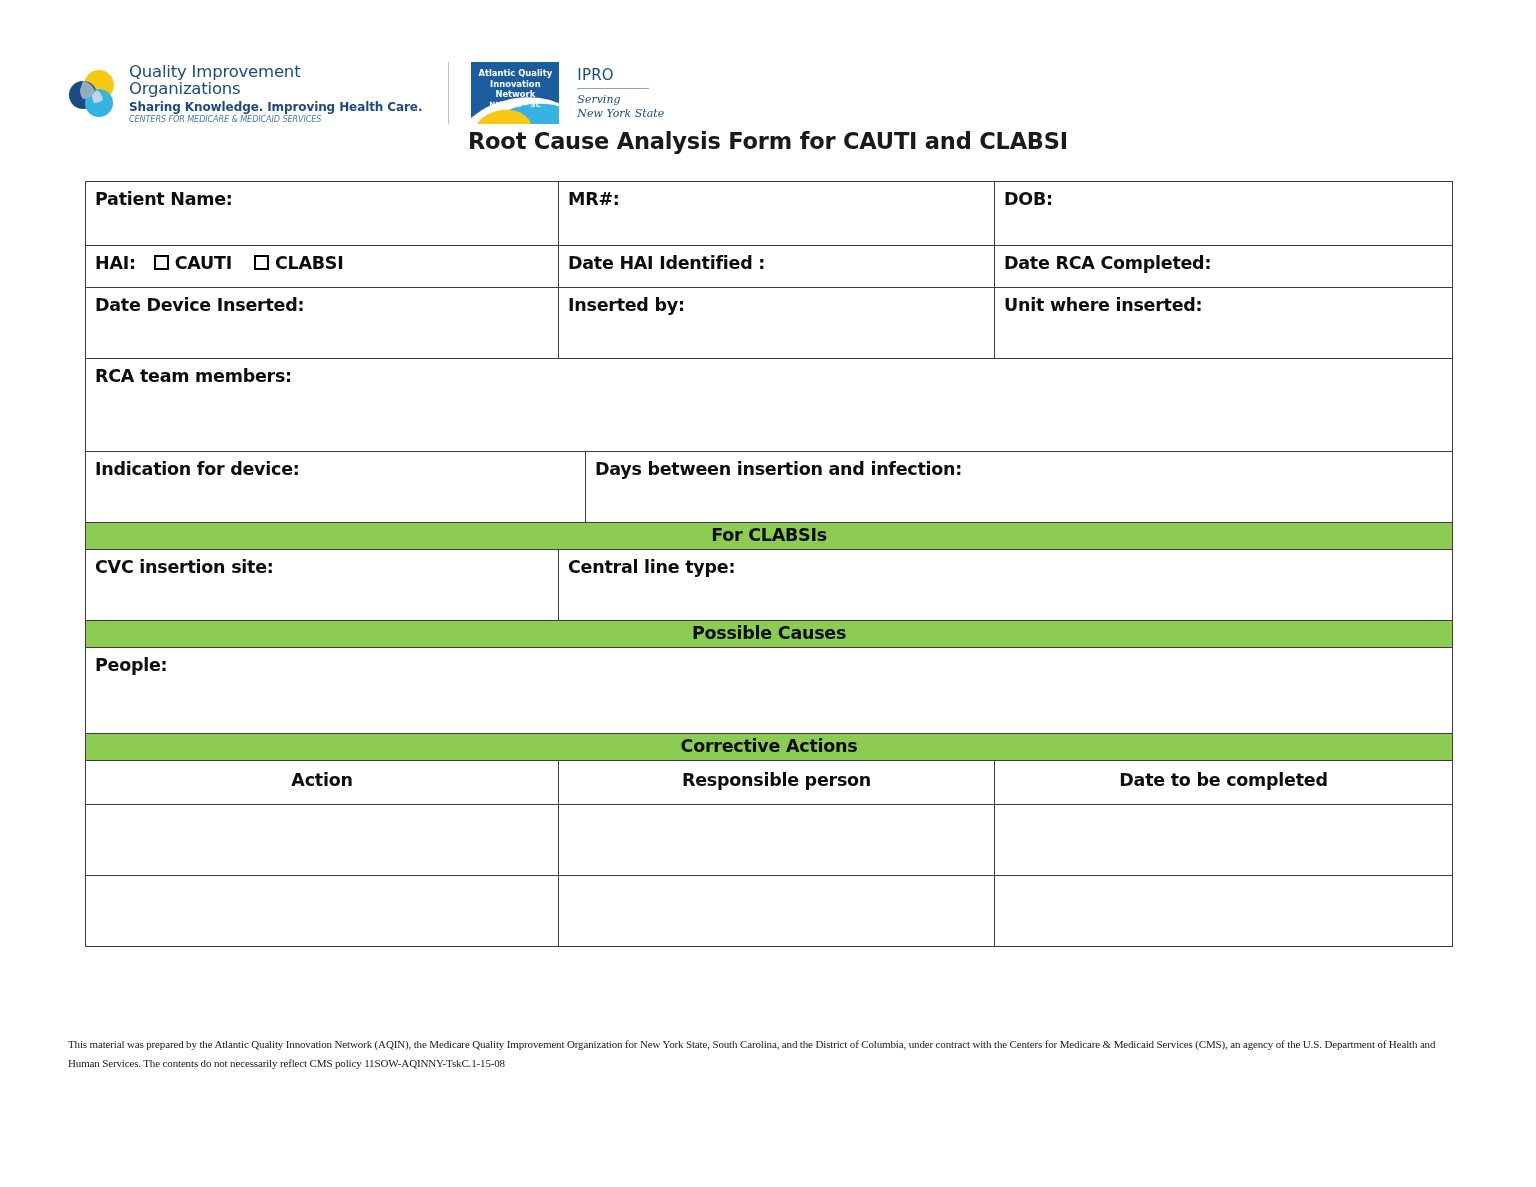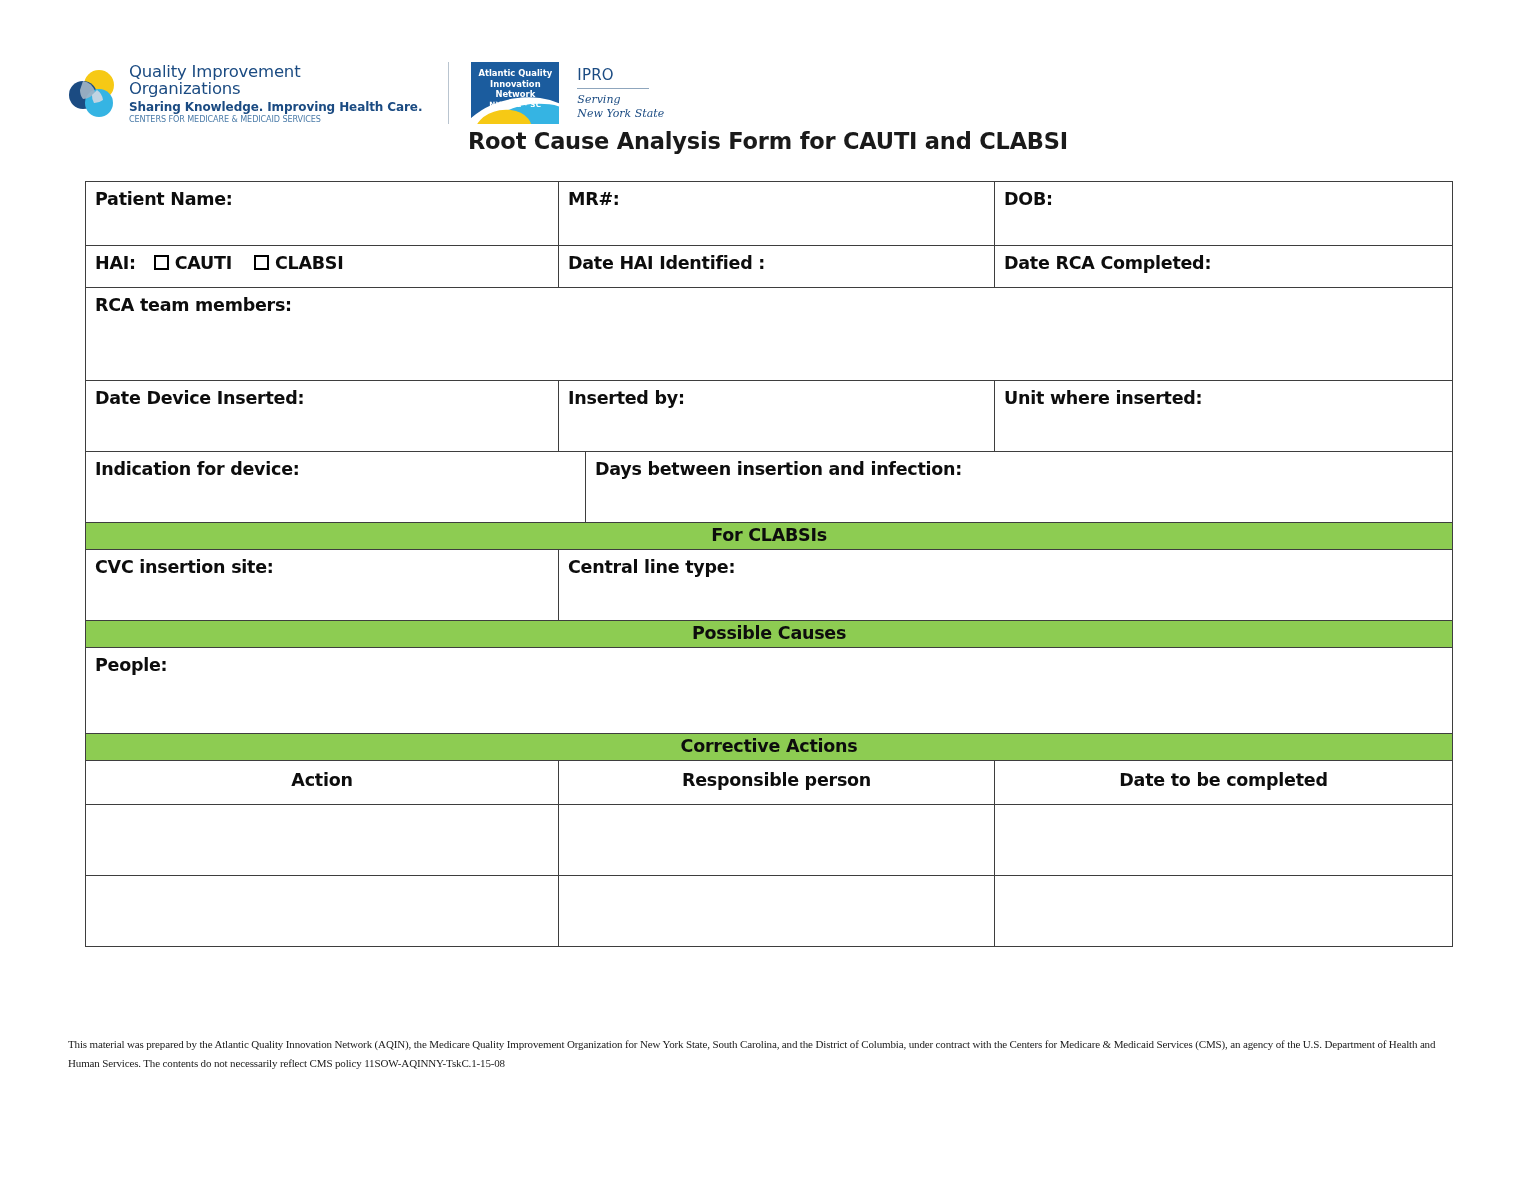--- a/index.html
+++ b/index.html
@@ -64,20 +64,21 @@
     font-family: "DejaVu Sans", sans-serif;
     font-size: 12px;
     font-weight: bold;
     color: #1b4b82;
     margin-top: 3px;
     letter-spacing: -0.1px;
   }
   .qio-cms {
     font-family: "DejaVu Sans", sans-serif;
     font-size: 8.1px;
+    font-style: italic;
     color: #4a7ba8;
     margin-top: 2px;
     letter-spacing: -0.1px;
   }
 
   .logo-divider {
     width: 1px;
     height: 62px;
     background: #b9c4cf;
     margin: 0 22px 0 26px;
@@ -324,30 +325,30 @@
 
       <tr>
         <td class="h-mid hai-row" colspan="2">
           <span class="hai-label">HAI:</span><span class="cb-opt"><span class="cb"></span><span>CAUTI</span></span><span class="cb-opt"><span class="cb"></span><span>CLABSI</span></span>
         </td>
         <td class="h-mid" colspan="3">Date HAI Identified :</td>
         <td class="h-mid">Date RCA Completed:</td>
       </tr>
 
       <tr>
-        <td class="h-big" colspan="6">RCA team members:</td>
-      </tr>
-
-      <tr>
         <td class="h-blank" colspan="2">Date Device Inserted:</td>
         <td class="h-blank" colspan="3">Inserted by:</td>
         <td class="h-blank">Unit where inserted:</td>
       </tr>
 
       <tr>
+        <td class="h-big" colspan="6">RCA team members:</td>
+      </tr>
+
+      <tr>
         <td class="h-blank" colspan="3">Indication for device:</td>
         <td class="h-blank" colspan="3">Days between insertion and infection:</td>
       </tr>
 
       <tr>
         <td class="green-head" colspan="6">For CLABSIs</td>
       </tr>
 
       <tr>
         <td class="h-blank" colspan="2">CVC insertion site:</td>

